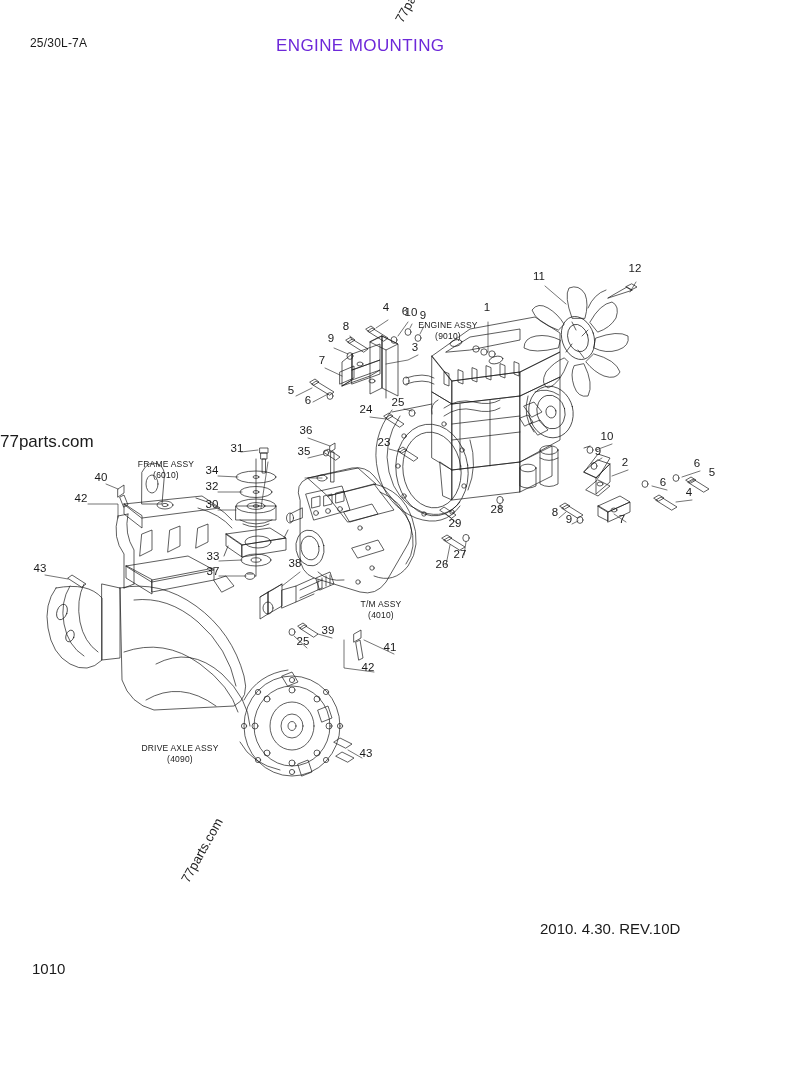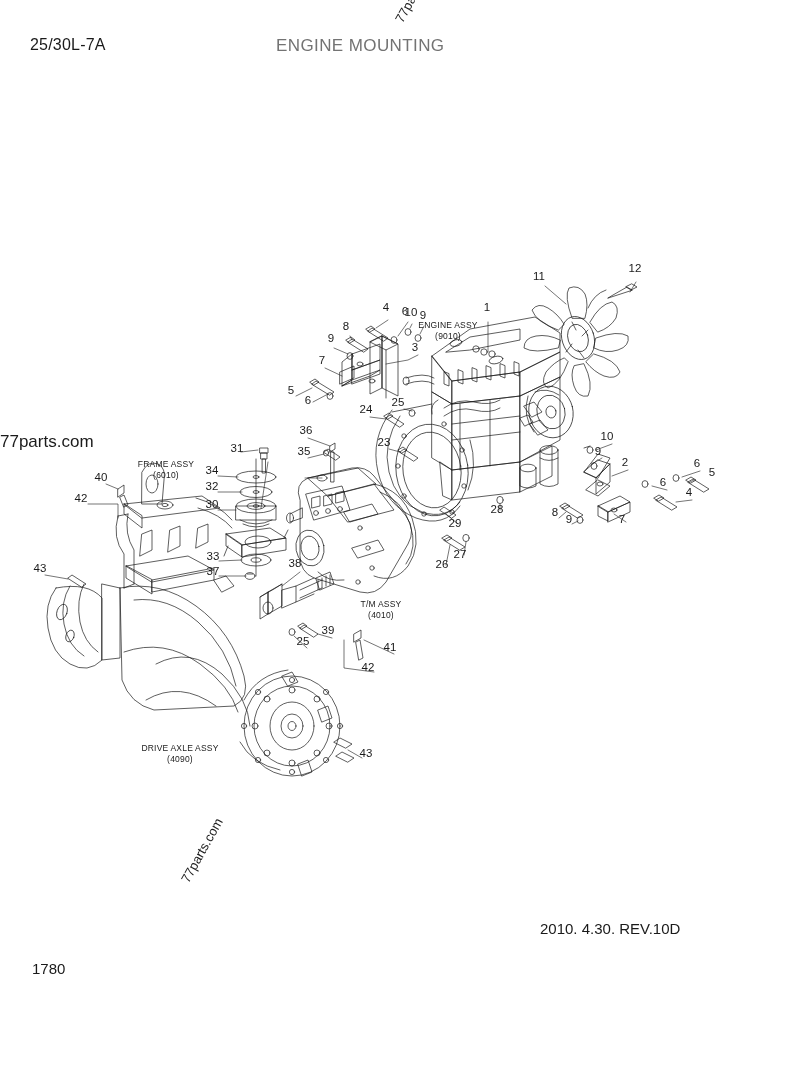--- a/index.html
+++ b/index.html
@@ -20,31 +20,31 @@
     position: absolute;
     left: 0; top: 0;
     width: 800px;
     height: 1067px;
   }
 
   
   .model-code {
     position: absolute;
     left: 30px; top: 36px;
-    font-size: 16px;
+    font-size: 12px;
     letter-spacing: .2px;
     color: #1a1a1a;
     white-space: nowrap;
   }
   .sheet-title {
     position: absolute;
     left: 276px; top: 36px;
     font-size: 17px;
     letter-spacing: .4px;
-    color: #737373;
+    color: #6d28d9;
     white-space: nowrap;
   }
 
   
   .page-number {
     position: absolute;
     left: 32px; top: 960px;
     font-size: 15px;
     color: #1a1a1a;
   }
@@ -603,16 +603,16 @@
         <text x="328" y="634" class="callout" text-anchor="middle">39</text>
         <text x="101" y="481" class="callout" text-anchor="middle">40</text>
         <text x="390" y="651" class="callout" text-anchor="middle">41</text>
         <text x="81" y="502" class="callout" text-anchor="middle">42</text>
         <text x="368" y="671" class="callout" text-anchor="middle">42</text>
         <text x="40" y="572" class="callout" text-anchor="middle">43</text>
         <text x="366" y="757" class="callout" text-anchor="middle">43</text>
       </g>
   </svg>
 
-  <div class="page-number">1780</div>
+  <div class="page-number">1010</div>
   <div class="revision">2010. 4.30.  REV.10D</div>
 
 </div>
 
 </body></html>

